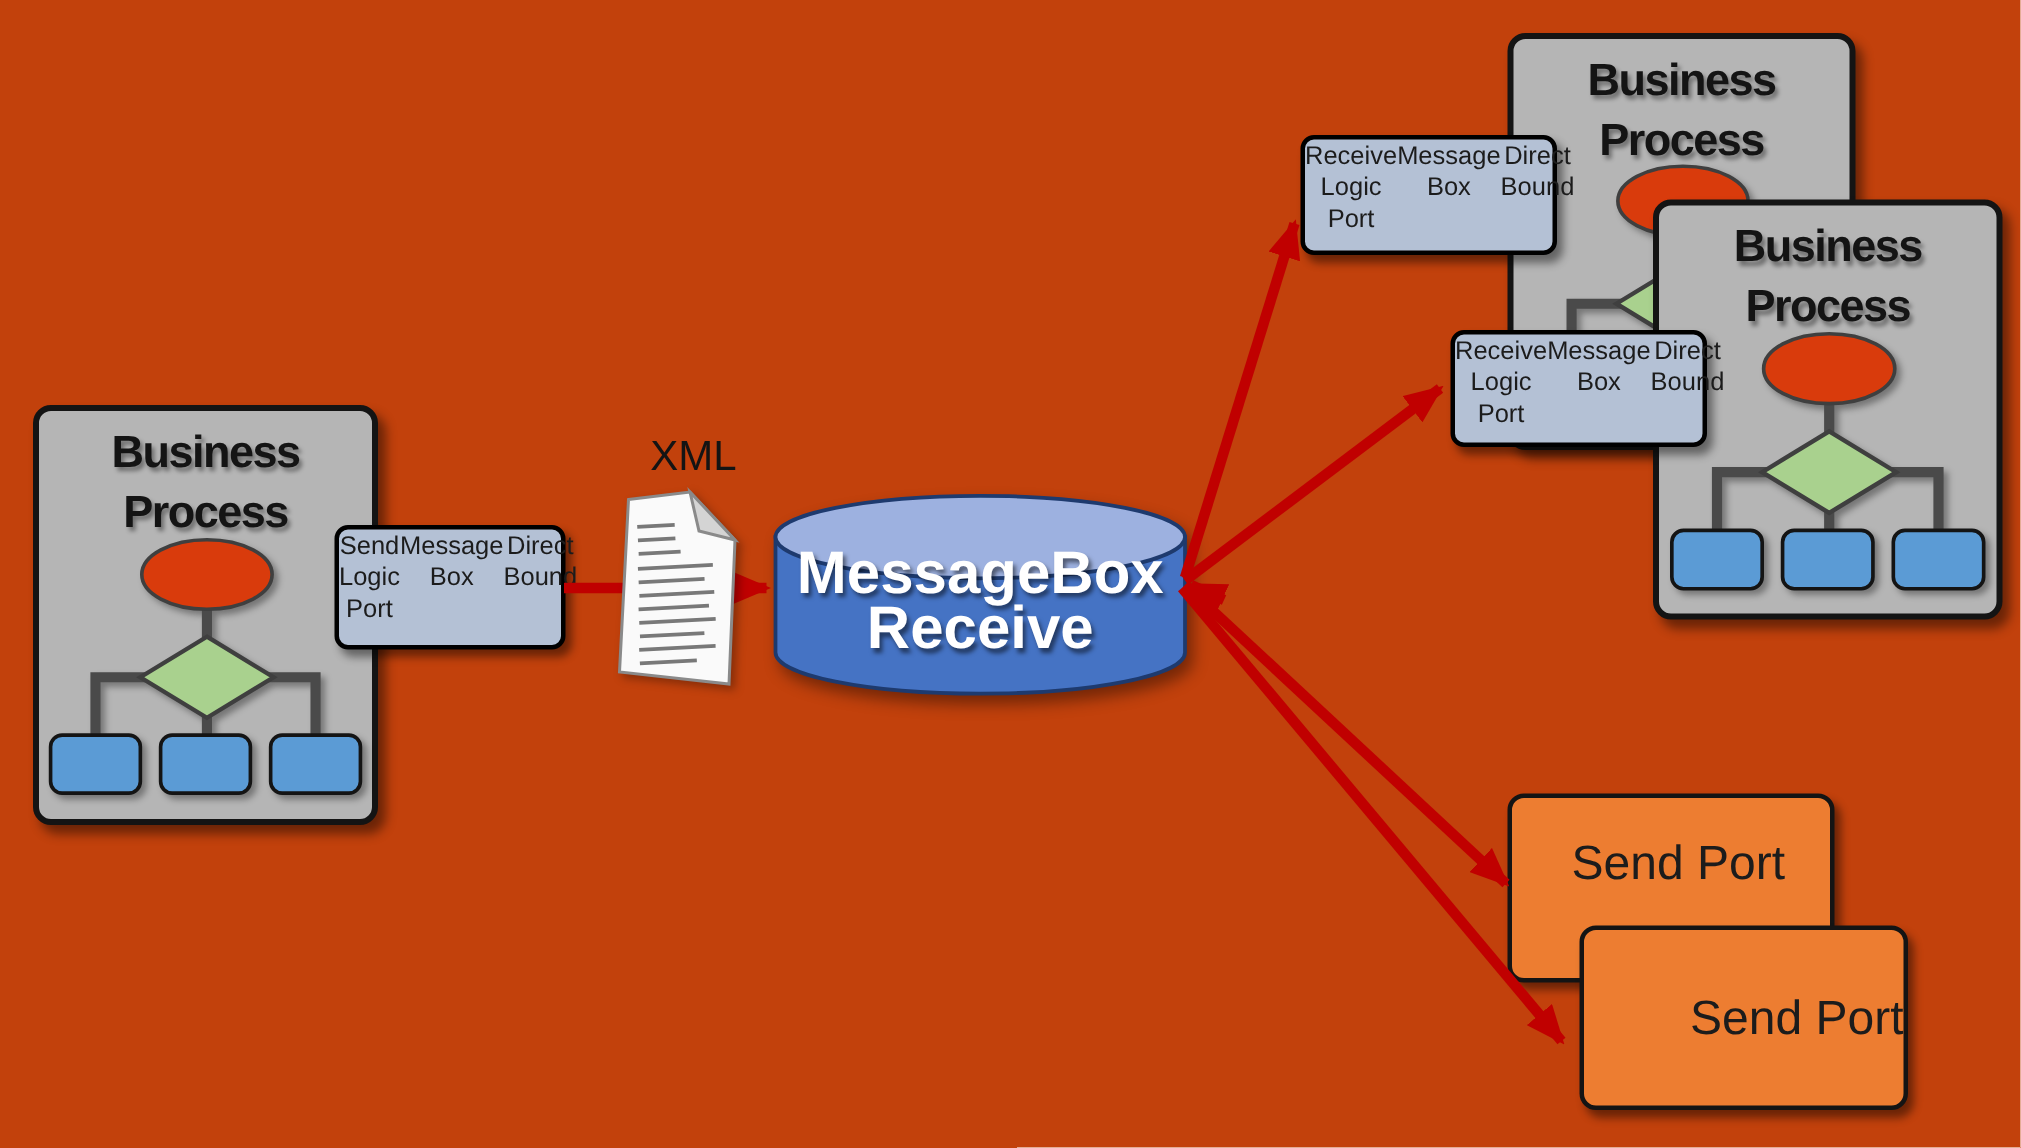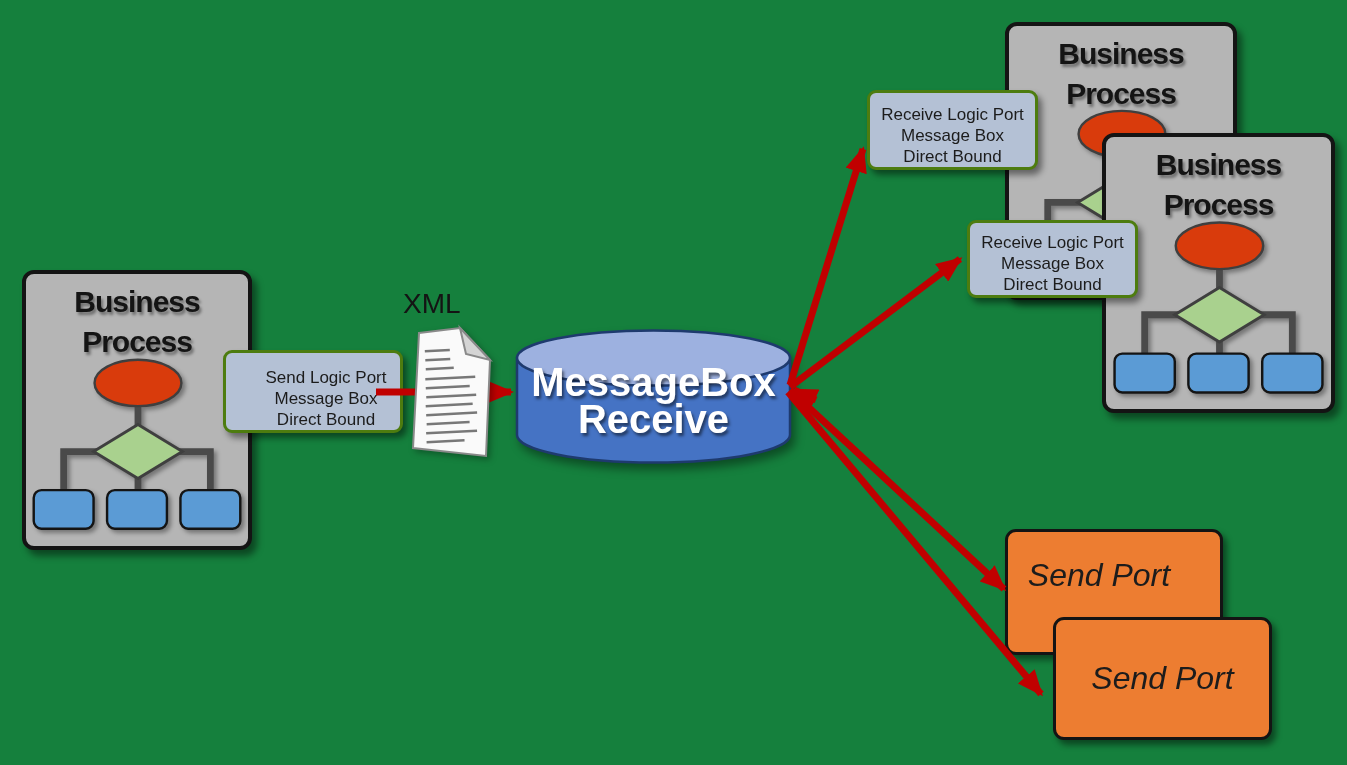--- a/index.html
+++ b/index.html
@@ -1,44 +1,44 @@
 <!DOCTYPE html>
 <html><head>
 <meta charset="utf-8">
 <style>
   html,body{margin:0;padding:0;background:#fff;}
-  .canvas{position:relative;width:1347px;height:765px;background:#15803d;overflow:hidden;
+  .canvas{position:relative;width:1347px;height:765px;background:#c2410c;overflow:hidden;
           font-family:"Liberation Sans",sans-serif;}
 
   
   .bp-card{position:absolute;background:#b5b5b5;border:4px solid #141414;border-radius:12px;
            box-shadow:5px 6px 7px rgba(0,0,0,.45);}
   .bp-title{position:absolute;top:8px;left:0;right:0;text-align:center;font-weight:bold;
             font-size:30px;line-height:40px;letter-spacing:-1px;color:#141414;
             text-shadow:2px 3px 3px rgba(0,0,0,.4);z-index:2;}
   .fc{position:absolute;left:0;top:0;width:100%;height:100%;
       filter:drop-shadow(3px 3px 2px rgba(0,0,0,.35));}
 
   
-  .port-box{position:absolute;background:#b4c1d5;border:3px solid #4d7c0f;border-radius:9px;
+  .port-box{position:absolute;background:#b4c1d5;border:3px solid #000000;border-radius:9px;
             box-shadow:4px 5px 6px rgba(0,0,0,.45);color:#1c1c1c;font-size:17px;line-height:21px;
-            text-align:center;display:flex;flex-direction:column;justify-content:flex-end;}
+            text-align:center;display:flex;justify-content:flex-start;}
 
   
   .send-port{position:absolute;background:#ed7d31;border:3px solid #141414;border-radius:11px;
              box-shadow:4px 5px 6px rgba(0,0,0,.45);color:#1c1c1c;font-size:32px;
-             display:flex;align-items:center;justify-content:center;font-style:italic;}
+             display:flex;align-items:center;justify-content:flex-end;}
 
   
   .db-label{position:absolute;left:517px;top:364px;width:273px;text-align:center;z-index:60;
             color:#ffffff;font-weight:bold;font-size:40px;line-height:37px;
             text-shadow:2px 3px 3px rgba(0,0,0,.5);}
 
   
-  .xml-label{position:absolute;left:403px;top:288px;width:88px;text-align:left;z-index:60;
+  .xml-label{position:absolute;left:403px;top:288px;width:88px;text-align:right;z-index:60;
              color:#141414;font-size:28px;}
 
   .overlay{position:absolute;left:0;top:0;z-index:50;pointer-events:none;}
   .z1{z-index:1}.z2{z-index:4}.z3{z-index:8}.z4{z-index:12}
 </style>
 </head>
 <body>
 
 <svg width="0" height="0" style="position:absolute" aria-hidden="true">
   <defs>
@@ -74,21 +74,21 @@
       </svg>
   </div>
 
   <div class="bp-card z3" style="left:22px;top:270px;width:222px;height:272px;">
     <div class="bp-title">Business Process</div>
     <svg class="fc" viewBox="0 0 230 280">
         <use href="#fc-sym" xlink:href="#fc-sym"></use>
       </svg>
   </div>
 
-  <div class="port-box z4" style="left:223px;top:350px;width:148px;height:77px;padding-left:26px;">
+  <div class="port-box z4" style="left:223px;top:350px;width:148px;height:77px;">
     <span>Send Logic Port</span>
     <span>Message Box</span>
     <span>Direct Bound</span>
   </div>
 
   <div class="port-box z3" style="left:867px;top:90px;width:165px;height:74px;">
     <span>Receive Logic Port</span>
     <span>Message Box</span>
     <span>Direct Bound</span>
   </div>

